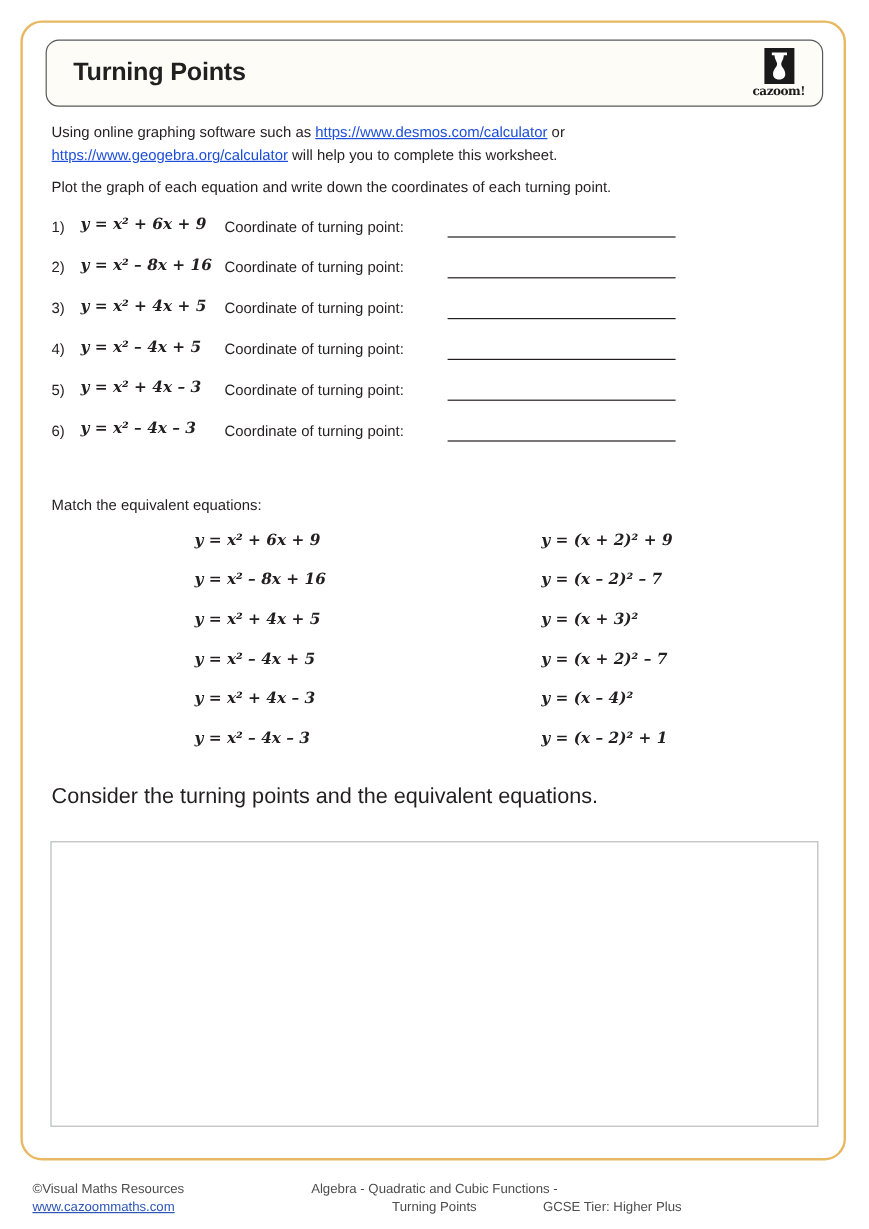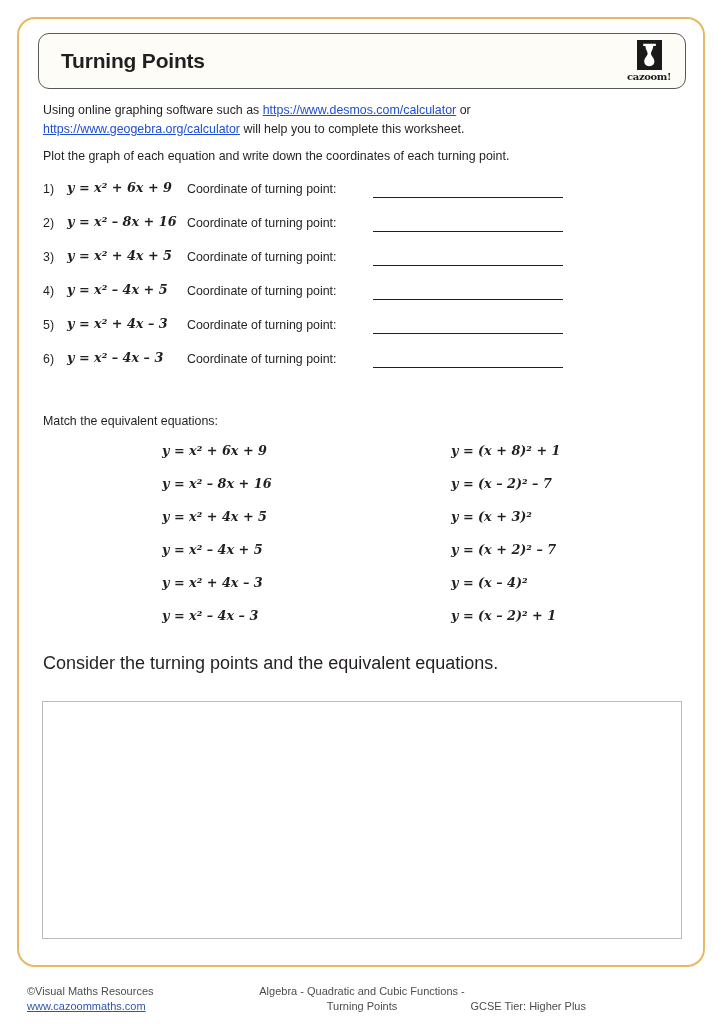--- a/index.html
+++ b/index.html
@@ -218,21 +218,21 @@
     left: 0;
     top: 0;
     width: 724px;
     text-align: center;
     font-size: 11px;
     line-height: 15px;
     color: #4d4d4f;
   }
   .footer-right {
     position: absolute;
-    right: 26px;
+    right: 44px;
     top: 15px;
     font-size: 11px;
     line-height: 15px;
     color: #4d4d4f;
     white-space: nowrap;
   }
 </style>
 </head>
 <body>
 
@@ -290,21 +290,21 @@
     <span class="q-eq">y = x² – 4x – 3</span>
     <span class="q-label">Coordinate of turning point:</span>
     <span class="q-line"></span>
   </div>
 </div>
 
 <div class="match-title">Match the equivalent equations:</div>
 <div class="match-grid">
   <div class="match-row">
     <span class="match-left">y = x² + 6x + 9</span>
-    <span class="match-right">y = (x + 8)² + 1</span>
+    <span class="match-right">y = (x + 2)² + 9</span>
   </div>
   <div class="match-row">
     <span class="match-left">y = x² – 8x + 16</span>
     <span class="match-right">y = (x – 2)² – 7</span>
   </div>
   <div class="match-row">
     <span class="match-left">y = x² + 4x + 5</span>
     <span class="match-right">y = (x + 3)²</span>
   </div>
   <div class="match-row">

